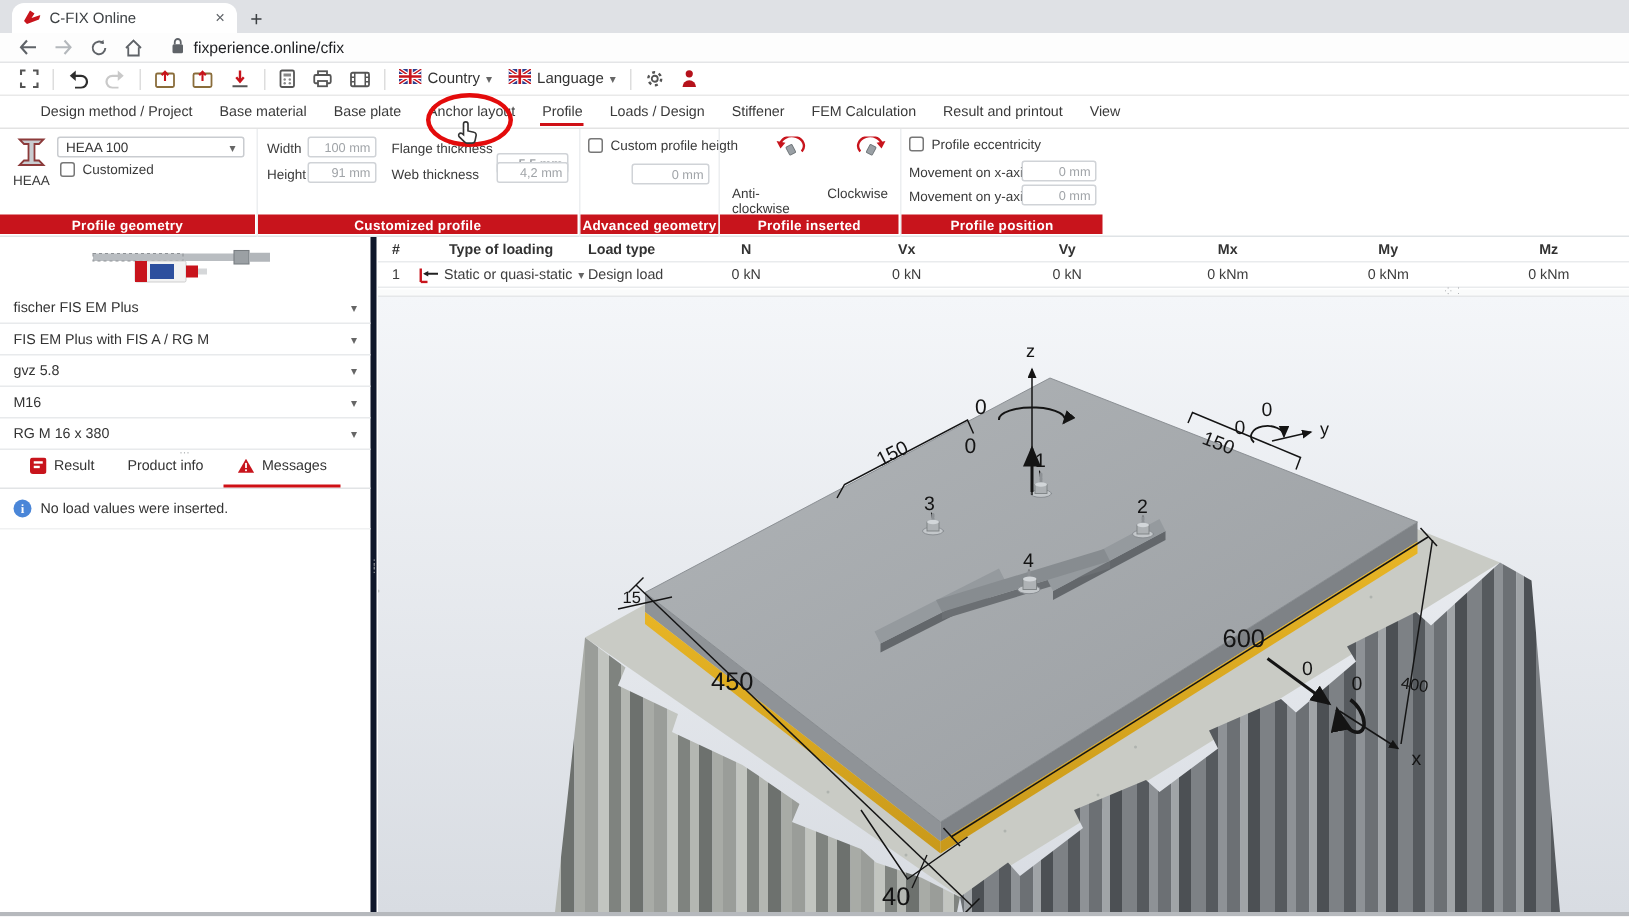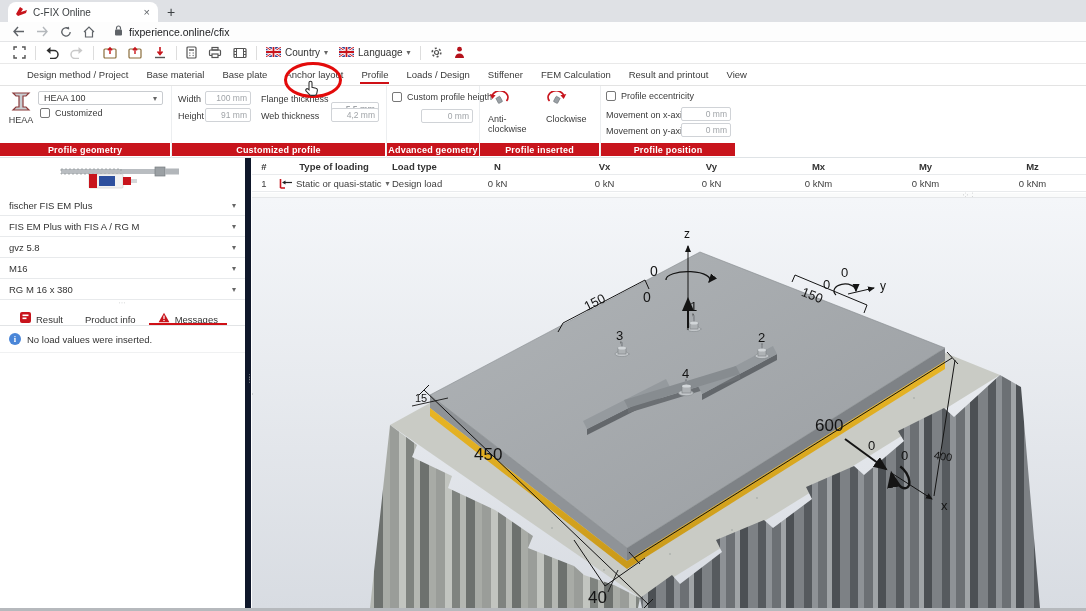--- a/index.html
+++ b/index.html
@@ -36,31 +36,31 @@
   .panel{position:absolute;top:0;height:72px;display:flex;flex-direction:column;border-left:1px solid #eceef0;padding-bottom:2px}
   .panel:first-child{border-left:none}
   .pbody{flex:1;position:relative}
   .ptitle{height:13px;background:#c8141c;color:#fff;font-size:9px;font-weight:bold;display:flex;align-items:center;justify-content:center;letter-spacing:.2px}
   .flabel{position:absolute;font-size:9px;color:#3a3a3a;white-space:nowrap}
   .finput{position:absolute;height:14px;border:1px solid #d0d3d7;border-radius:2px;background:#fff;font-size:8.5px;color:#a0a4a8;text-align:right;padding-right:3px;font-family:"Liberation Sans",sans-serif}
   .cb{display:inline-block;width:10px;height:10px;border:1.4px solid #777;border-radius:2px;background:#fff;vertical-align:-2px}
   .cbrow{position:absolute;display:flex;gap:5px;font-size:9px;color:#3a3a3a;white-space:nowrap}
   .selbox{position:absolute;height:14px;border:1px solid #c9ccd0;border-radius:2px;background:#fff;font-size:9px;color:#333;display:flex;align-items:center;padding:0 5px}
   .selbox .caret{margin-left:auto}
-  .rot{position:absolute;display:flex;flex-direction:column;align-items:flex-start;gap:4px;font-size:9px;color:#3a3a3a}
+  .rot{position:absolute;display:flex;flex-direction:column;align-items:flex-end;gap:14px;font-size:9px;color:#3a3a3a}
 
   
-  .sidebar{position:absolute;top:158px;left:0;width:251px;height:450px;background:#fff;border-right:6px solid #0f172a}
+  .sidebar{position:absolute;top:158px;left:0;width:251px;height:450px;background:#fff;border-right:4px solid #0f172a}
   .product-img{display:flex;justify-content:center;padding-top:3px;height:37px}
   .selrow{height:21px;display:flex;align-items:center;padding:0 9px;border-bottom:1px solid #e8eaec;font-size:9.5px;color:#333}
   .selrow:first-of-type{border-top:1px solid #e8eaec}
   .selrow .caret{margin-left:auto}
   .sb-handle{height:5px;display:flex;align-items:center;justify-content:center;color:#b9bcbe;font-size:7px;letter-spacing:1px;line-height:0}
   .sbtabs{height:21px;display:flex;align-items:stretch;border-bottom:1px solid #e2e4e6;font-size:9.5px;color:#333;padding-left:9px;gap:0}
-  .sbtab{display:flex;align-items:flex-end;gap:5px;padding:0 11px;position:relative;white-space:nowrap}
+  .sbtab{display:flex;align-items:flex-start;gap:5px;padding:0 11px;position:relative;white-space:nowrap}
   .sbtab.active::after{content:"";position:absolute;left:2px;right:2px;bottom:0;height:2px;background:#cf1016}
   .sbmsg{display:flex;align-items:center;gap:6px;padding:7px 9px;font-size:9.5px;color:#333;border-bottom:1px solid #f0f1f2}
   .info-ic{width:12px;height:12px;border-radius:50%;background:#4a86d8;color:#fff;font-size:8.5px;font-weight:bold;display:flex;align-items:center;justify-content:center;font-family:"Liberation Serif",serif;flex:0 0 12px}
   .divider-grip{position:absolute;left:246px;top:376px;color:#9ea1a4;font-size:7px;line-height:2.5px;z-index:5}
 
   
   .loadtable{position:absolute;left:252px;top:158px;width:834px;background:#fff}
   .trow{display:flex;height:17px;align-items:center;border-bottom:1px solid #e9ebed;font-size:9.5px;color:#3d3d3d}
   .trow.head{font-weight:bold;color:#333}
   .c-num{width:24px;text-align:center}

